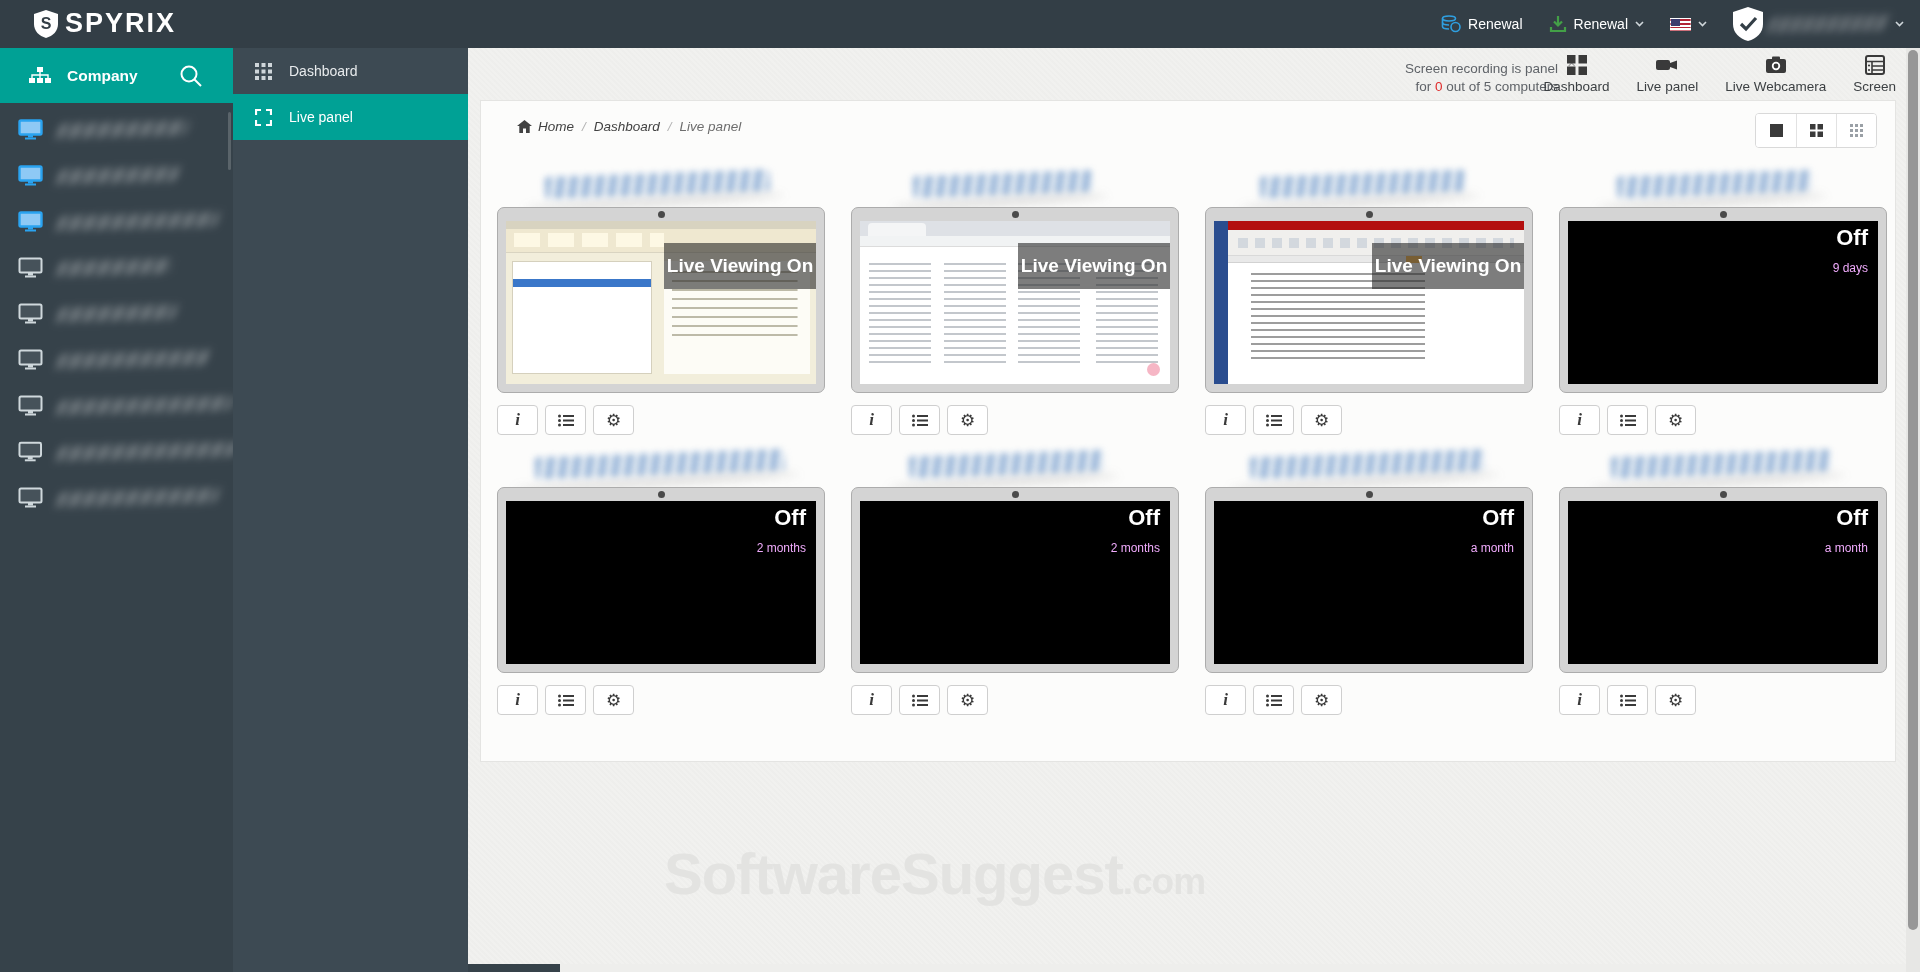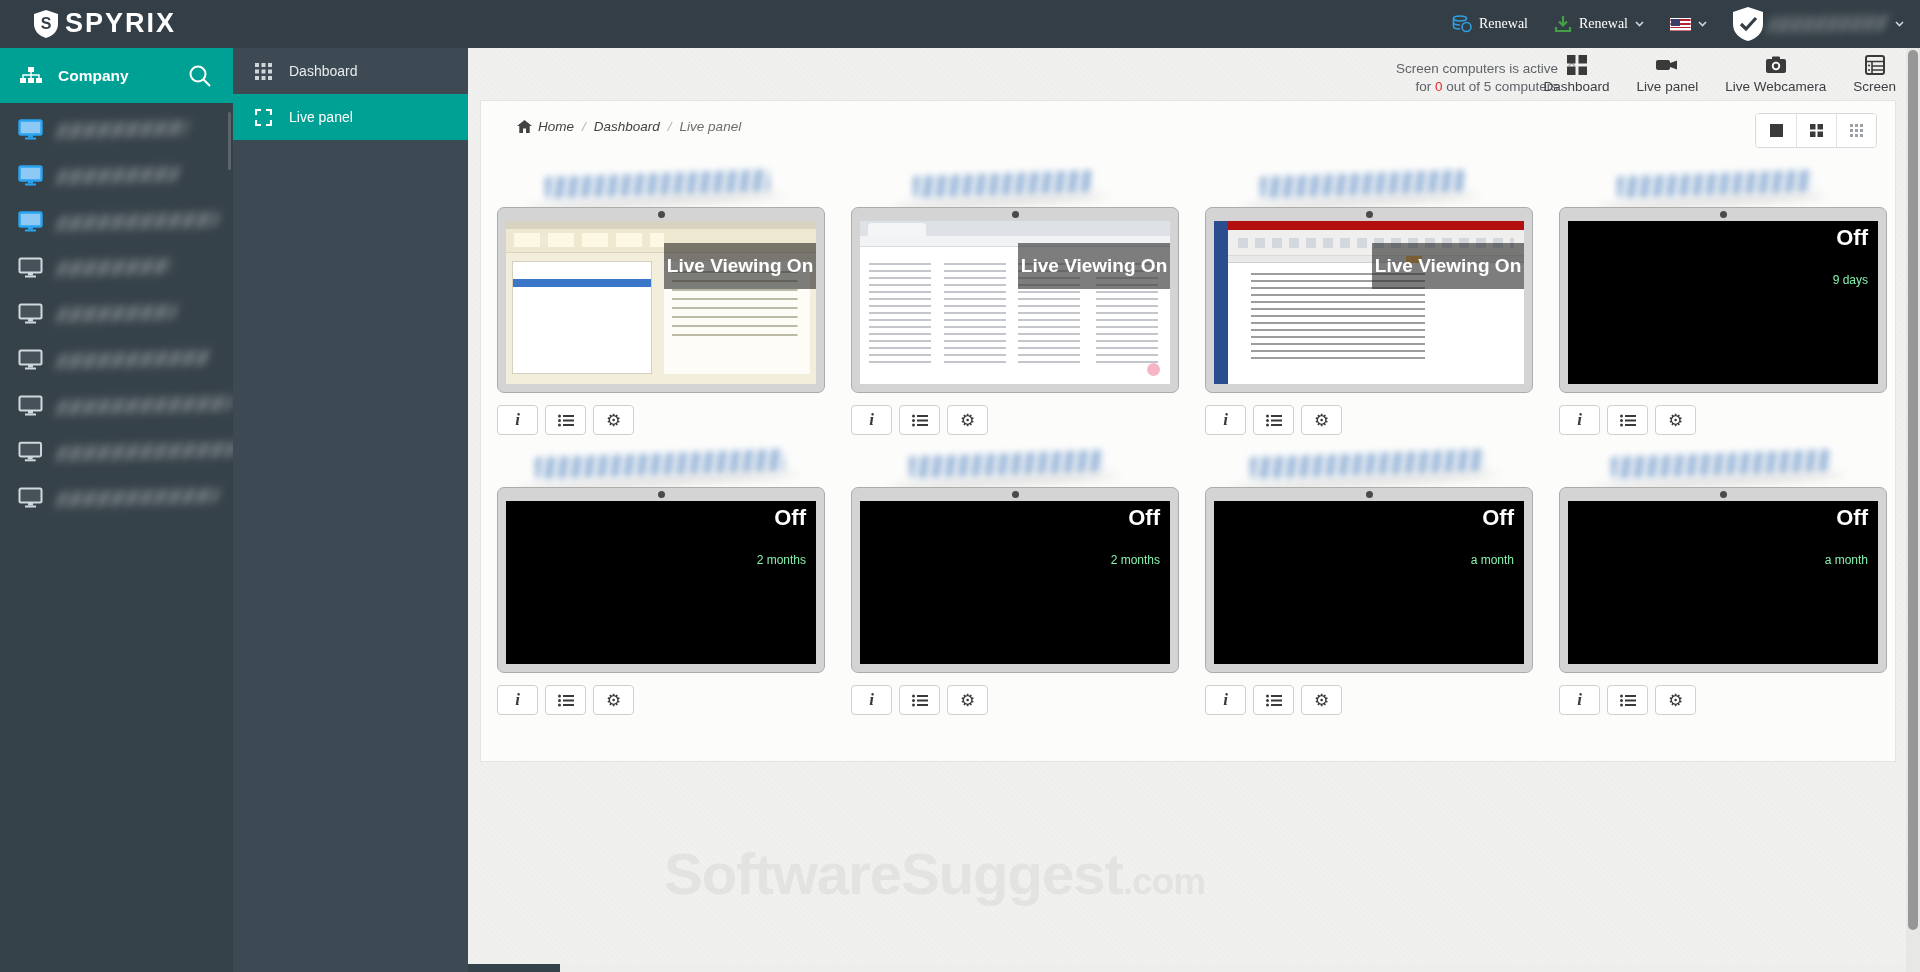--- a/index.html
+++ b/index.html
@@ -4,30 +4,30 @@
 <style>
   * { margin:0; padding:0; box-sizing:border-box; }
   html,body { width:1920px; height:972px; overflow:hidden; }
   body { font-family:"Liberation Sans", sans-serif; background:#f1f1ef; position:relative; }
 
   
   .topbar { position:absolute; left:0; top:0; width:1920px; height:48px; background:#333e46; z-index:30; }
   .logo { position:absolute; left:34px; top:8px; display:flex; align-items:center; gap:7px; }
   .logo-text { color:#fff; font-size:27px; font-weight:800; letter-spacing:2px; }
   .topbar-right { position:absolute; right:16px; top:0; height:48px; display:flex; align-items:center; gap:26px; }
-  .tb-item { display:flex; align-items:center; gap:7px; color:#fff; font-size:14px; cursor:pointer;font-family:Liberation Serif, serif; }
+  .tb-item { display:flex; align-items:center; gap:7px; color:#fff; font-size:14px; cursor:pointer; }
   .chev { width:9px; height:6px; }
   .flag { width:21px; height:13px; position:relative; background:repeating-linear-gradient(to bottom,#b22234 0 1.9px,#fff 1.9px 3.8px); border:1px solid rgba(255,255,255,.35); }
   .flag::after { content:""; position:absolute; left:0; top:0; width:9px; height:7px; background:#3c3b6e; }
   .user-scribble { width:118px; height:16px; border-radius:3px; transform:skewX(-18deg) rotate(-1deg);
       background:repeating-linear-gradient(95deg, rgba(255,255,255,.30) 0 6px, rgba(255,255,255,.06) 6px 12px); filter:blur(4px); }
 
   
   .sidebar1 { position:absolute; left:0; top:0; width:233px; height:972px; background:#36424a; z-index:20; }
-  .company-head { position:absolute; left:0; top:48px; width:233px; height:55px; background:#00a195; display:flex; align-items:center; padding:0 20px; gap:16px; color:#fff; }
+  .company-head { position:absolute; left:0; top:48px; width:233px; height:55px; background:#00a195; display:flex; align-items:center; padding:0 29px; gap:16px; color:#fff; }
   .company-title { font-size:15.5px; font-weight:700; flex:1; }
   .comp-list { position:absolute; top:106px; left:0; right:0; }
   .comp-item { height:46px; display:flex; align-items:center; padding-left:18px; gap:16px; cursor:pointer; }
   .comp-name { height:15px; border-radius:3px; transform:skewX(-16deg) rotate(-1.5deg);
       background:repeating-linear-gradient(96deg, rgba(255,255,255,.33) 0 7px, rgba(255,255,255,.07) 7px 14px); filter:blur(4px); }
   .s1-scrollhint { position:absolute; right:2px; top:112px; width:3px; height:58px; background:rgba(255,255,255,.18); border-radius:2px; }
 
   
   .sidebar2 { position:absolute; left:233px; top:0; width:235px; height:972px; background:#3d4a53; z-index:25; }
   .burger-btn { position:absolute; left:12px; top:0; width:48px; height:48px; background:#46525c; display:flex; align-items:center; justify-content:center; cursor:pointer; }
@@ -67,21 +67,21 @@
   .scribble-blue { position:absolute; top:8px; height:22px; border-radius:4px; transform:rotate(-2deg);
       background:repeating-linear-gradient(100deg, rgba(72,124,188,.55) 0 7px, rgba(140,175,215,.18) 7px 13px); filter:blur(3px); }
   .scribble-blue::after { content:""; position:absolute; left:-22px; right:-14px; bottom:-10px; height:7px; border-radius:50%;
       background:rgba(100,100,100,.22); filter:blur(3px); transform:rotate(-1deg); }
   .bezel { position:relative; height:186px; background:#d4d4d4; border:1px solid #acacac; border-radius:7px; cursor:pointer; }
   .cam { position:absolute; top:3px; left:50%; margin-left:-3px; width:7px; height:7px; border-radius:50%; background:#4a4a4a; }
   .screen { position:absolute; left:8px; right:8px; top:13px; bottom:8px; background:#000; overflow:hidden; }
   .live-band { position:absolute; top:22px; right:0; width:49%; height:46px; background:rgba(38,38,38,.60);
       color:#fff; font-size:19px; font-weight:700; display:flex; align-items:center; justify-content:center; white-space:nowrap; }
   .off-label { position:absolute; top:4px; right:10px; color:#fff; font-size:22px; font-weight:800; }
-  .off-duration { position:absolute; top:52px; right:10px; color:#86efac; font-size:12px; }
+  .off-duration { position:absolute; top:40px; right:10px; color:#f0abfc; font-size:12px; }
   .actions { margin-top:12px; display:flex; gap:7px; }
   .act { width:41px; height:30px; background:#fff; border:1px solid #cfcfcf; border-radius:4px; display:flex; align-items:center; justify-content:center; cursor:pointer; color:#3a3a3a; }
   .i-info { font-family:"Liberation Serif", serif; font-style:italic; font-weight:700; font-size:17px; }
   .i-gear { font-size:17px; line-height:1; }
 
   
   .shot { position:absolute; inset:0; }
   .shot span { position:absolute; display:block; }
   .shot1 { background:#f2eedb; }
   .s1-title { top:0; left:0; right:0; height:8px; background:#d8d3c0; }
@@ -291,21 +291,21 @@
           <path d="M1 1l3.5 3.5L8 1" fill="none" stroke="#cfd6da" stroke-width="1.6"></path>
         </svg>
     </div>
   </div>
 </div>
 
 <div class="content">
 
   <div class="notif">
     <span class="notif-close">×</span>
-    <div>Screen computers is active</div>
+    <div>Screen recording is panel</div>
     <div><span>for </span><span class="cnt">0</span><span> out of 5 computers</span></div>
   </div>
 
   <div class="nav-icons">
     <div class="nav-item">
       <svg width="20" height="20" viewBox="0 0 20 20">
           <g fill="#3a3a3a">
             <rect x="0" y="0" width="8.5" height="8.5"></rect>
             <rect x="11.5" y="0" width="8.5" height="8.5"></rect>
             <rect x="0" y="11.5" width="8.5" height="8.5"></rect>

